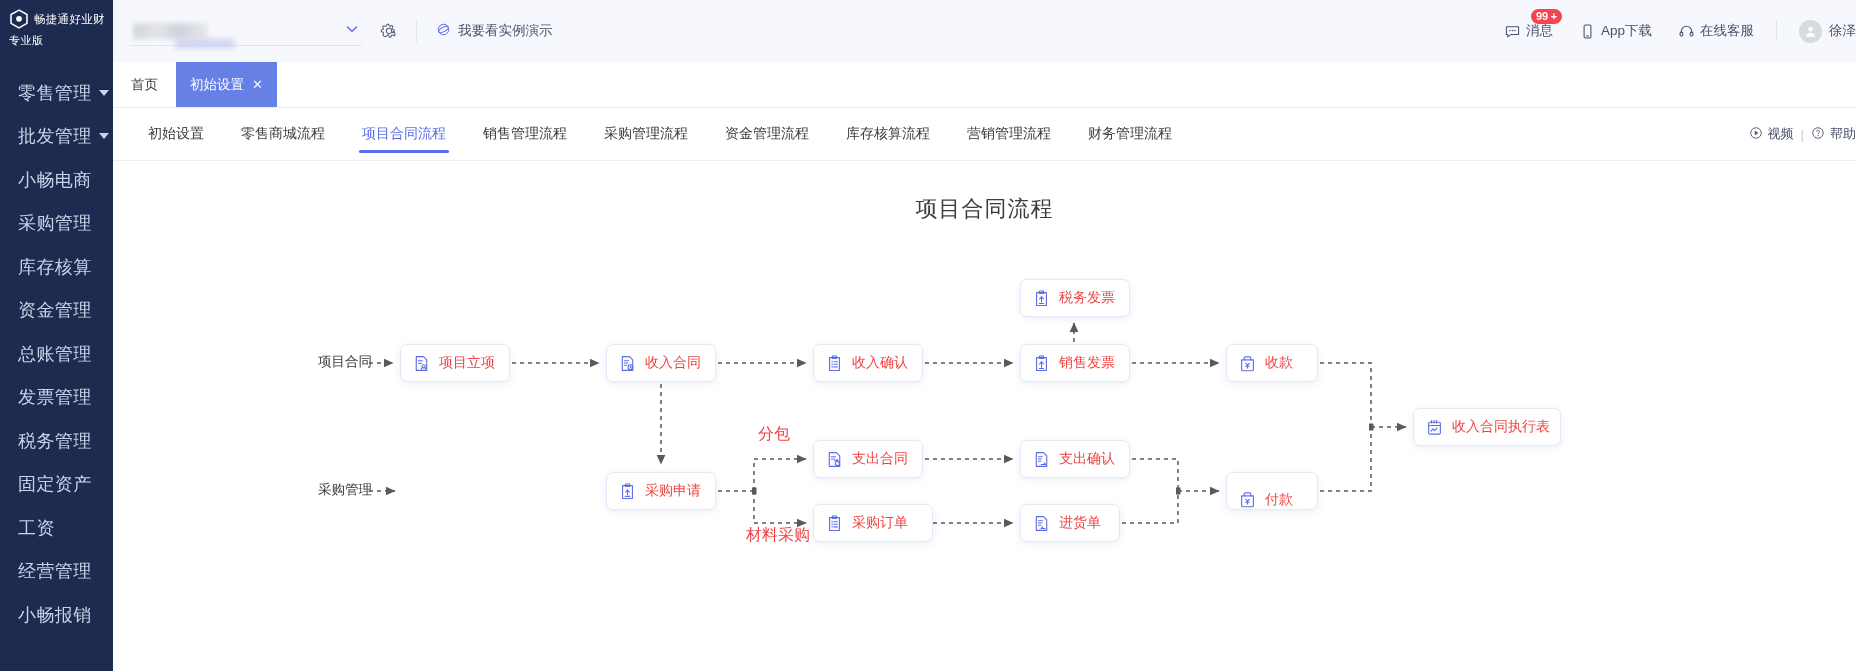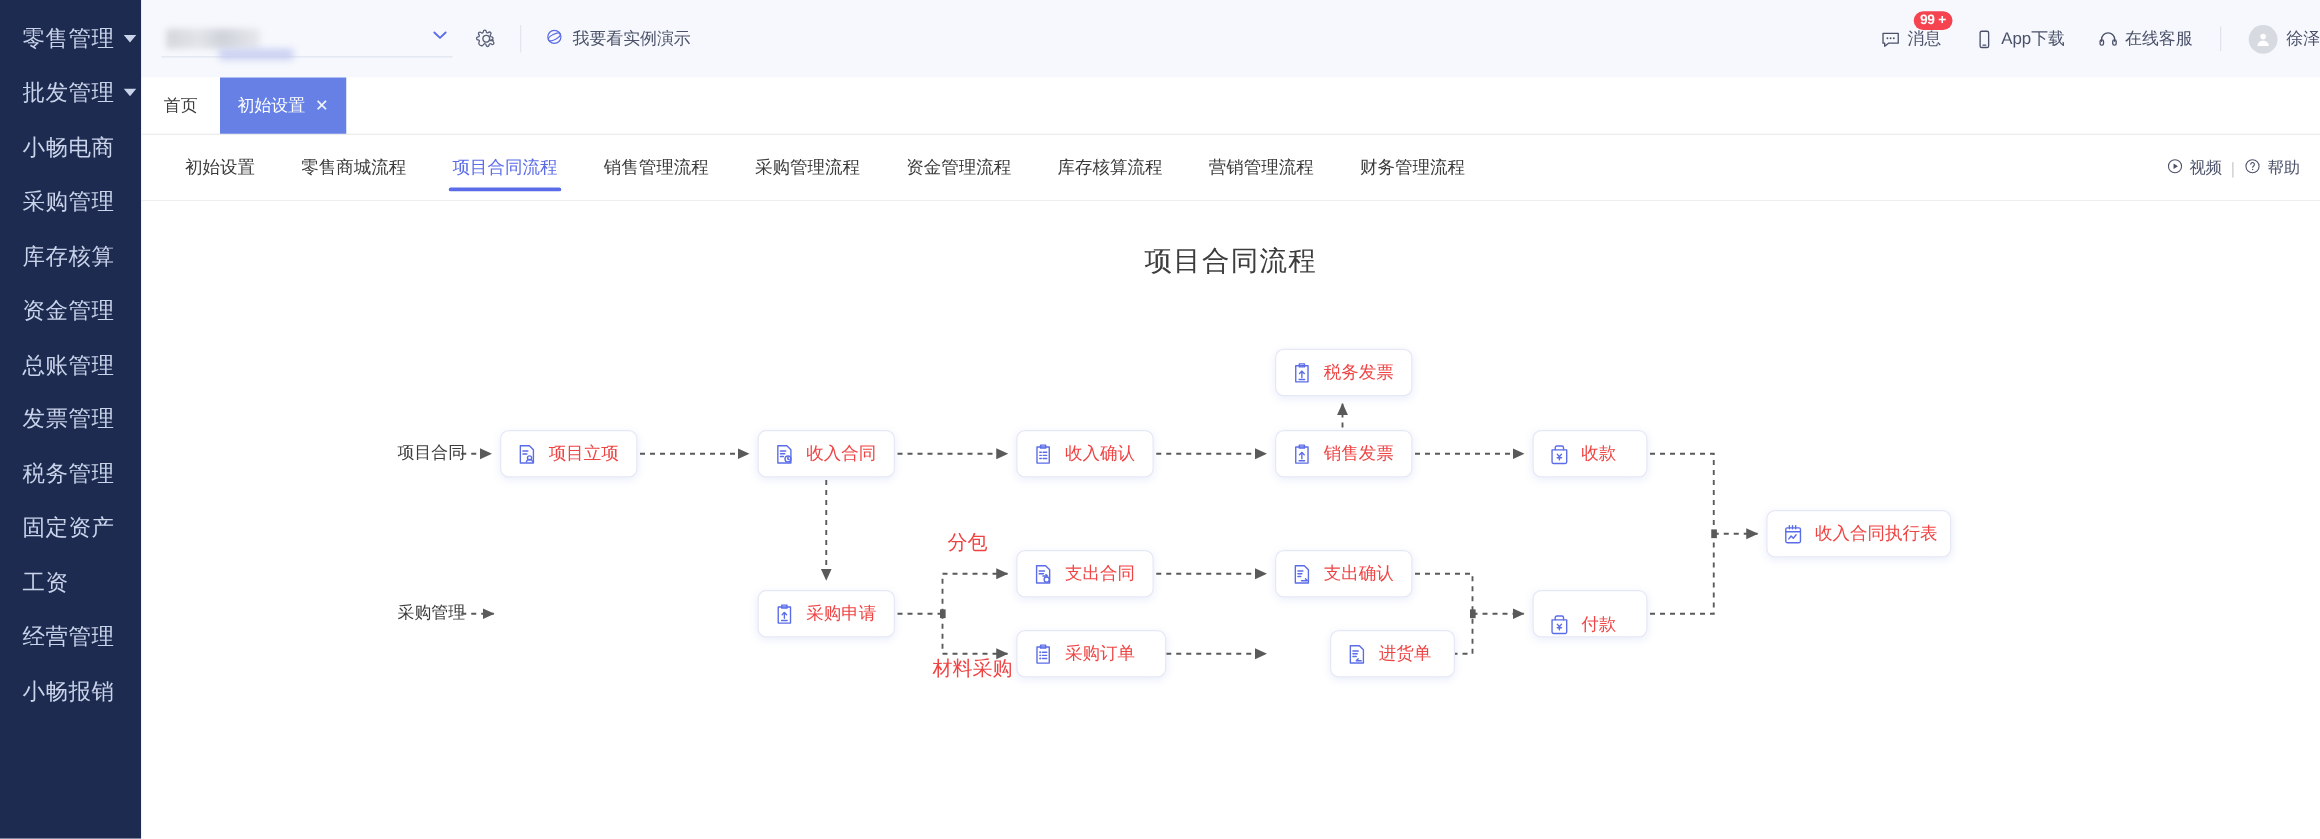--- a/index.html
+++ b/index.html
@@ -127,21 +127,21 @@
     color:#3b3b3b; cursor:pointer; white-space:nowrap;
   }
   .subtab:first-child { margin-left: 35px; }
   .subtab.sel { color:#5b6ce8; }
   .subtab.sel::after {
     content:""; position:absolute; left:-3px; right:-3px; bottom: 8px;
     height: 2.5px; background:#5b6ce8; border-radius:2px;
   }
   .subtabs-right {
     margin-left:auto; display:flex; align-items:center;
-    color:#4a5169; font-size:13px; padding-right: 16px;
+    color:#4a5169; font-size:13px; padding-right: 0;
   }
   .st-link { display:flex; align-items:center; gap:5px; cursor:pointer; }
   .st-div { margin: 0 7px; color:#ccc; }
 
   
   .canvas {
     position:absolute; left:113px; top:161px; right:0; bottom:0;
     background:#ffffff; overflow:hidden;
   }
   .chart-title {
@@ -170,20 +170,32 @@
 
   .ic { stroke:#5b6ce8; fill:none; stroke-width:1.4; stroke-linecap:round; stroke-linejoin:round; }
   .icf { fill:#5b6ce8; stroke:none; }
 </style>
 </head>
 <body>
 
 <div class="app">
 
   <aside class="sidebar">
+    <div class="brand">
+      <div class="brand-row">
+        <span class="brand-logo">
+          <svg viewBox="0 0 24 24" width="22" height="22">
+            <path d="M12 2.3 3.3 7.1v9.6L12 21.7l8.7-4.9V7.1z" fill="none" stroke="#ffffff" stroke-width="1.7"></path>
+            <circle cx="12" cy="11.8" r="3.1" fill="#ffffff"></circle>
+          </svg>
+        </span>
+        <span class="brand-name">畅捷通好业财</span>
+      </div>
+      <div class="brand-sub">专业版</div>
+    </div>
     <nav class="nav" id="navList">
         <div class="nav-item">
           <span>零售管理</span>
           <span class="caret"></span>
         </div>
         <div class="nav-item">
           <span>批发管理</span>
           <span class="caret"></span>
         </div>
         <div class="nav-item">
@@ -571,21 +583,21 @@
                 <circle class="icf" cx="9" cy="9.8" r="1"></circle>
                 <line class="ic" x1="11.2" y1="9.8" x2="15.6" y2="9.8"></line>
                 <circle class="icf" cx="9" cy="13" r="1"></circle>
                 <line class="ic" x1="11.2" y1="13" x2="15.6" y2="13"></line>
                 <circle class="icf" cx="9" cy="16.2" r="1"></circle>
                 <line class="ic" x1="11.2" y1="16.2" x2="15.6" y2="16.2"></line>
               </svg>
             </span>
             <span class="node-label">采购订单</span>
           </div>
-          <div class="node" style="left: 907px; top: 343px; width: 100px; margin-left: 44px;">
+          <div class="node" style="left: 907px; top: 343px; width: 100px;">
             <span style="display: flex;">
               <svg class="node-icon" viewBox="0 0 24 24">
                 <path class="ic" d="M5.4 3.3h9.1l4.1 4.1v13.3H5.4z"></path>
                 <line class="ic" x1="8" y1="8.6" x2="13.4" y2="8.6"></line>
                 <line class="ic" x1="8" y1="11.4" x2="12.4" y2="11.4"></line>
                 <line class="ic" x1="8" y1="14.2" x2="11.4" y2="14.2"></line>
                 <path class="ic" d="M16.4 18.4h-5l2-2"></path>
               </svg>
             </span>
             <span class="node-label">进货单</span>

